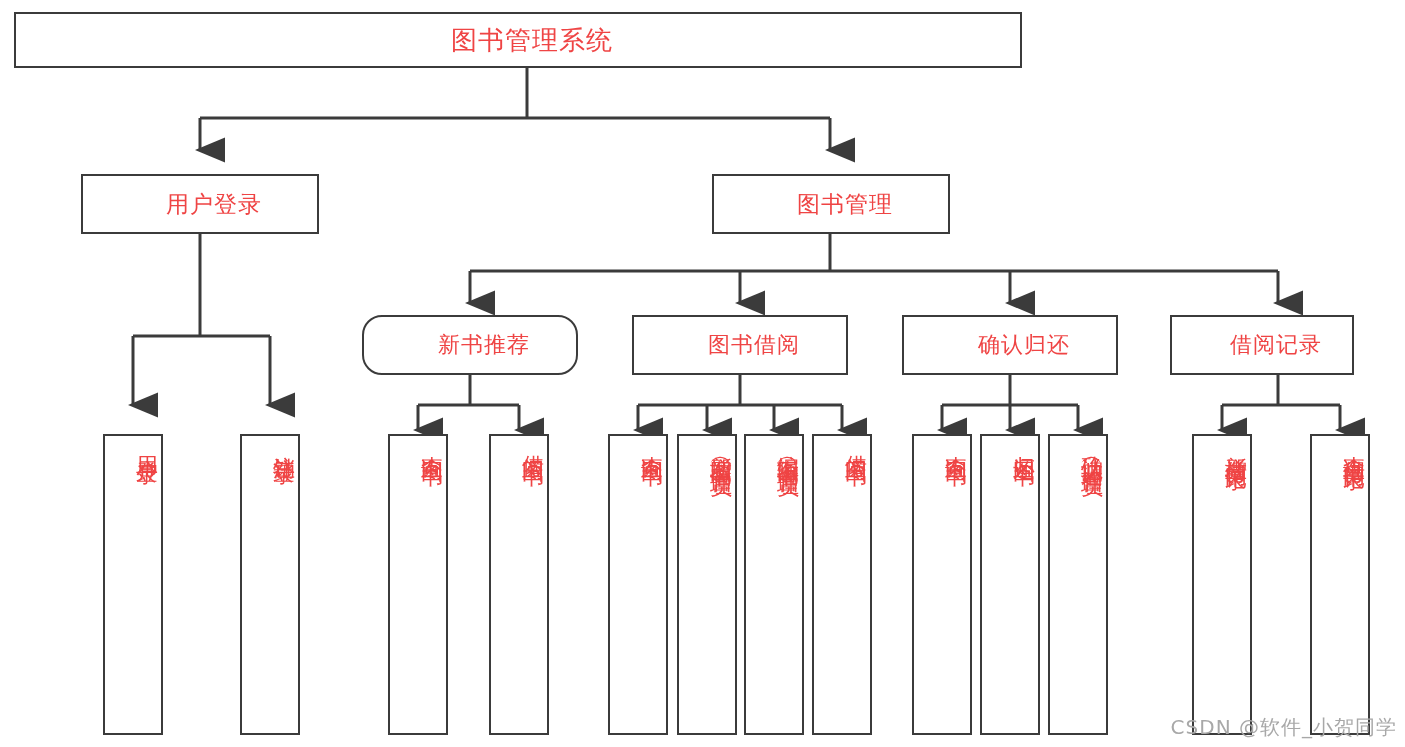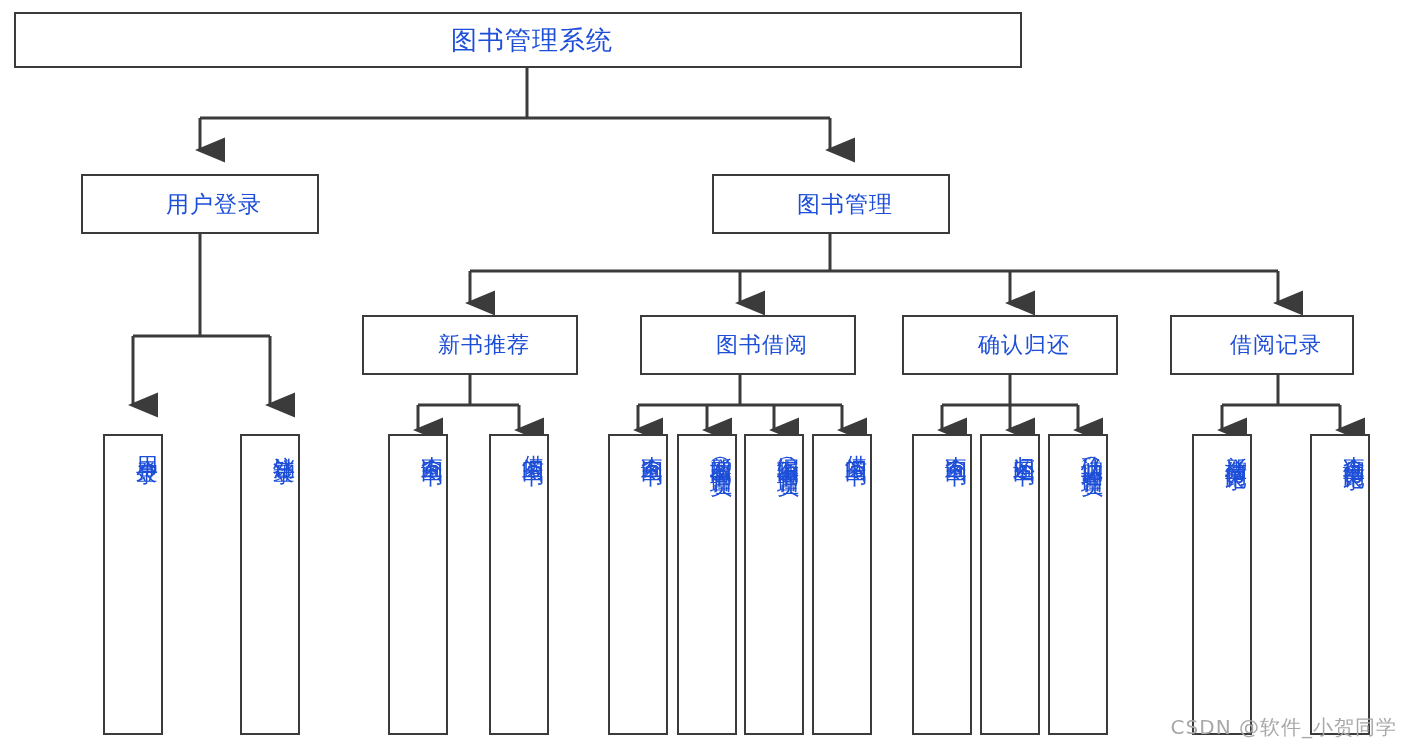--- a/index.html
+++ b/index.html
@@ -27,21 +27,21 @@
     pointer-events: none;
   }
   .node {
     position: absolute;
     box-sizing: border-box;
     background: #ffffff;
     border: 2px solid #3b3b3b;
     display: flex;
     align-items: center;
     justify-content: center;
-    color: #1d4ed8;
+    color: #ef4444;
     z-index: 2;
     padding-left: 28px;
   }
   .node.root {
     font-size: 26px;
   }
   .node.level2 {
     font-size: 23px;
   }
   .node.level3 {
@@ -140,25 +140,25 @@
   </div>
 
   <div class="node level2" style="left:81px; top:174px; width:238px; height:60px;">
     <span class="htext">用户登录</span>
   </div>
 
   <div class="node level2" style="left:712px; top:174px; width:238px; height:60px;">
     <span class="htext">图书管理</span>
   </div>
 
-  <div class="node level3" style="left:362px; top:315px; width:216px; height:60px;">
+  <div class="node level3" style="left:362px; top:315px; width:216px; height:60px;border-radius:20px;">
     <span class="htext">新书推荐</span>
   </div>
 
-  <div class="node level3" style="left:632px; top:315px; width:216px; height:60px;margin-left:8px;">
+  <div class="node level3" style="left:632px; top:315px; width:216px; height:60px;">
     <span class="htext">图书借阅</span>
   </div>
 
   <div class="node level3" style="left:902px; top:315px; width:216px; height:60px;">
     <span class="htext">确认归还</span>
   </div>
 
   <div class="node level3" style="left:1170px; top:315px; width:184px; height:60px;">
     <span class="htext">借阅记录</span>
   </div>

